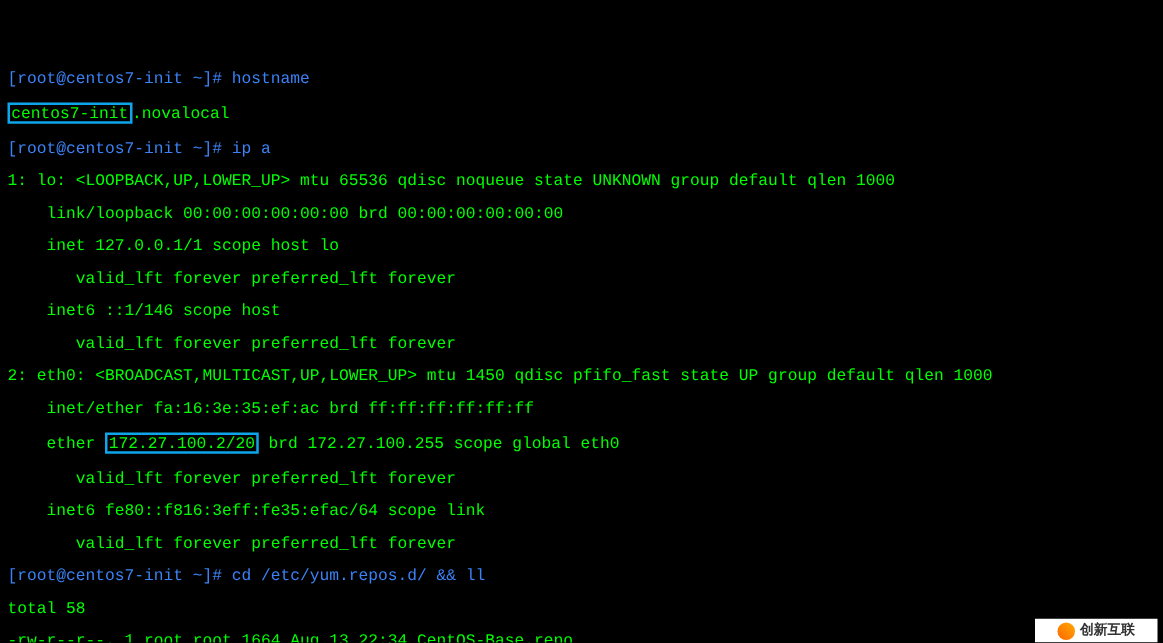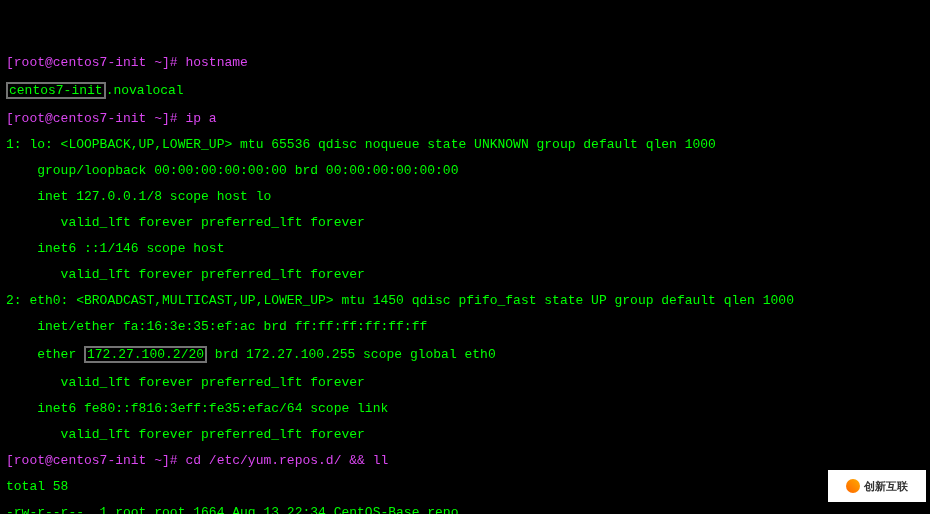--- a/index.html
+++ b/index.html
@@ -10,28 +10,28 @@
       font-size: 13px;
       line-height: 1.0;
       padding: 4px 6px;
       width: 930px;
       height: 514px;
       overflow: hidden;
       position: relative;
       white-space: pre;
     }
     .line { display: block; min-height: 13px; }
-    .white-text { color: #d946ef; }
-    .hl-red { border: 2px solid #737373; padding: 0 1px; display: inline-block; line-height: 13px; }
+    .white-text { color: #3b82f6; }
+    .hl-red { border: 2px solid #0ea5e9; padding: 0 1px; display: inline-block; line-height: 13px; }
     .watermark {
       position: absolute;
-      bottom: 12px;
+      bottom: 0;
       right: 4px;
       width: 98px;
-      height: 32px;
+      height: 19px;
       background: #fff;
       color: #333;
       font-size: 11px;
       display: flex;
       align-items: center;
       justify-content: center;
       font-family: Arial, sans-serif;
       font-weight: bold;
     }
     .watermark-icon {
@@ -44,22 +44,22 @@
   </style>
 </head>
 <body>
 
 
 
 <span class="line"><span class="white-text">[root@centos7-init ~]# </span><span class="white-text">hostname</span></span>
 <span class="line"><span class="hl-red">centos7-init</span><span>.novalocal</span></span>
 <span class="line"><span class="white-text">[root@centos7-init ~]# </span><span class="white-text">ip a</span></span>
 <span class="line">1: lo: &lt;LOOPBACK,UP,LOWER_UP&gt; mtu 65536 qdisc noqueue state UNKNOWN group default qlen 1000</span>
-<span class="line">    group/loopback 00:00:00:00:00:00 brd 00:00:00:00:00:00</span>
-<span class="line">    inet 127.0.0.1/8 scope host lo</span>
+<span class="line">    link/loopback 00:00:00:00:00:00 brd 00:00:00:00:00:00</span>
+<span class="line">    inet 127.0.0.1/1 scope host lo</span>
 <span class="line">       valid_lft forever preferred_lft forever</span>
 <span class="line">    inet6 ::1/146 scope host</span>
 <span class="line">       valid_lft forever preferred_lft forever</span>
 <span class="line">2: eth0: &lt;BROADCAST,MULTICAST,UP,LOWER_UP&gt; mtu 1450 qdisc pfifo_fast state UP group default qlen 1000</span>
 <span class="line">    inet/ether fa:16:3e:35:ef:ac brd ff:ff:ff:ff:ff:ff</span>
 <span class="line"><span>    ether </span><span class="hl-red">172.27.100.2/20</span><span> brd 172.27.100.255 scope global eth0</span></span>
 <span class="line">       valid_lft forever preferred_lft forever</span>
 <span class="line">    inet6 fe80::f816:3eff:fe35:efac/64 scope link</span>
 <span class="line">       valid_lft forever preferred_lft forever</span>
 <span class="line"><span class="white-text">[root@centos7-init ~]# </span><span class="white-text">cd /etc/yum.repos.d/ &amp;&amp; ll</span></span>

